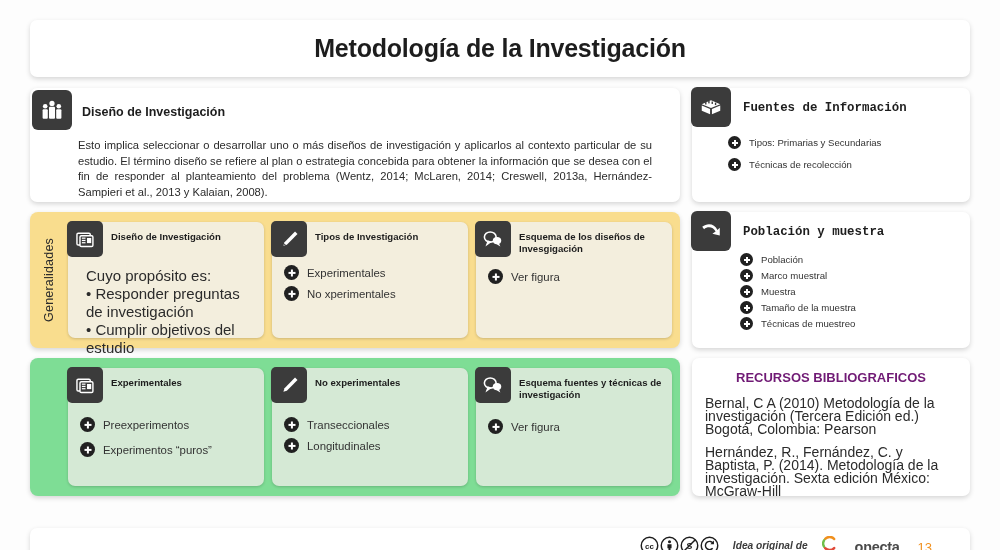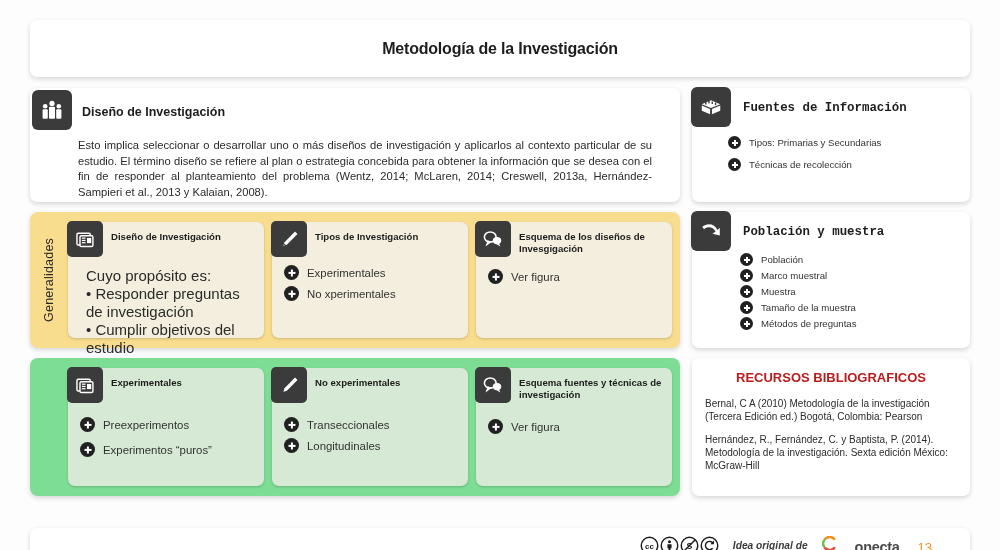--- a/index.html
+++ b/index.html
@@ -23,21 +23,21 @@
   }
 
   
   .title-bar {
     position: absolute;
     left: 30px; top: 20px;
     width: 940px; height: 57px;
     display: flex; align-items: center; justify-content: center;
   }
   .title-text {
-    font-size: 16px;
+    font-size: 25px;
     font-weight: bold;
     color: #1d1d1d;
     letter-spacing: -0.2px;
   }
 
   
   .icon-tile {
     width: 36px; height: 36px;
     background: #3b3b3b;
     border-radius: 5px;
@@ -192,26 +192,26 @@
   .rc-list { padding: 9px 8px 0 36px; }
   .rc-list.tight { padding-top: 2px; padding-left: 48px; }
   .rc-list .bullet { margin-bottom: 9px; }
   .rc-list.tight .bullet { margin-bottom: 3px; }
 
   
   .biblio-title {
     text-align: center;
     font-size: 13px;
     font-weight: bold;
-    color: #b91c1c;
+    color: #701a75;
     padding-top: 12px;
   }
   .biblio-body { padding: 12px 12px 0 13px; }
   .biblio-entry {
-    font-size: 10px;
+    font-size: 14px;
     line-height: 13px;
     color: #2b2b2b;
     margin-bottom: 10px;
   }
 
   
   .footer-card {
     position: absolute;
     left: 30px; top: 528px;
     width: 940px; height: 34px;
@@ -459,21 +459,21 @@
       <div class="bullet sm">
         <div class="bullet-dot"></div>
         <div class="bullet-text">Muestra</div>
       </div>
       <div class="bullet sm">
         <div class="bullet-dot"></div>
         <div class="bullet-text">Tamaño de la muestra</div>
       </div>
       <div class="bullet sm">
         <div class="bullet-dot"></div>
-        <div class="bullet-text">Métodos de preguntas</div>
+        <div class="bullet-text">Técnicas de muestreo</div>
       </div>
     </div>
   </div>
 
   <div class="card right-card rc-biblio">
     <div class="biblio-title">RECURSOS BIBLIOGRAFICOS</div>
     <div class="biblio-body">
       <div class="biblio-entry">Bernal, C A (2010) Metodología de la investigación (Tercera Edición ed.) Bogotá, Colombia: Pearson</div>
       <div class="biblio-entry">Hernández, R., Fernández, C. y Baptista, P. (2014). Metodología de la investigación. Sexta edición México: McGraw-Hill</div>
     </div>

